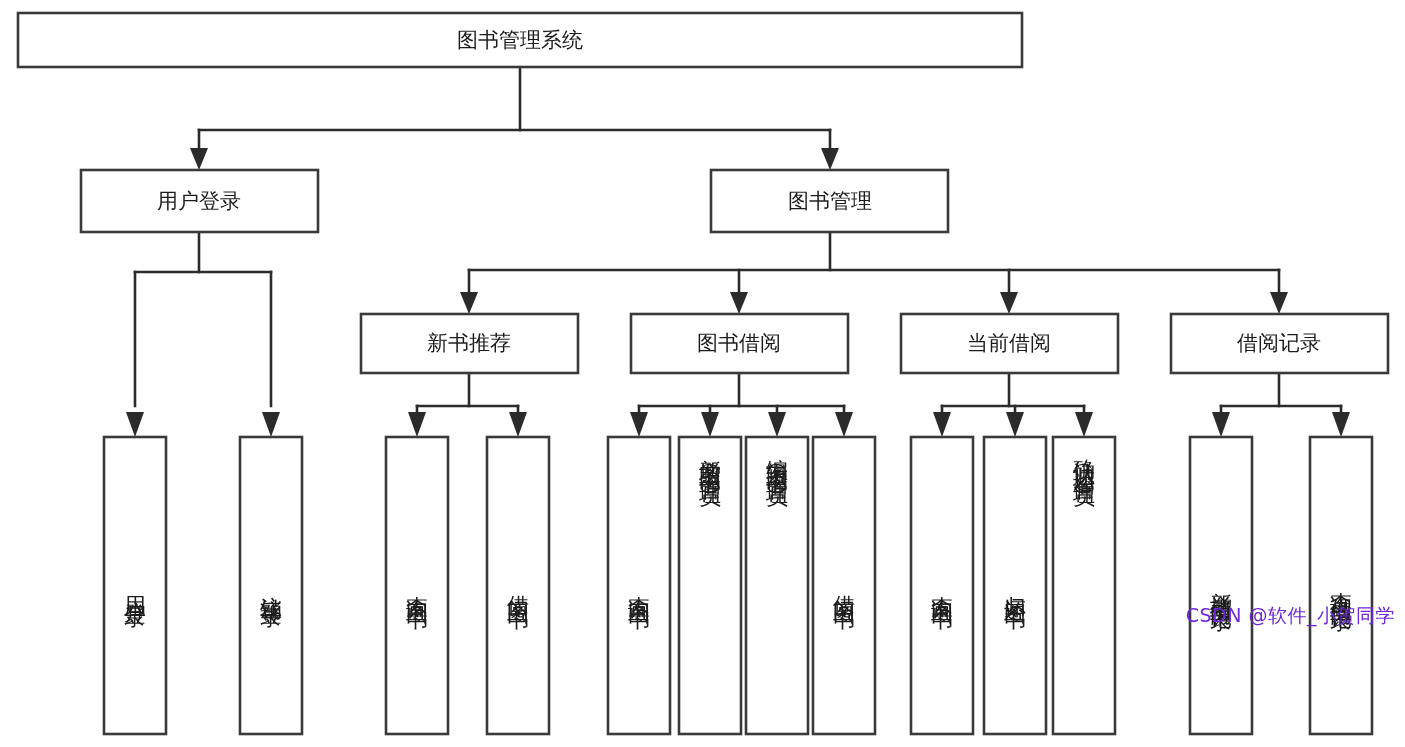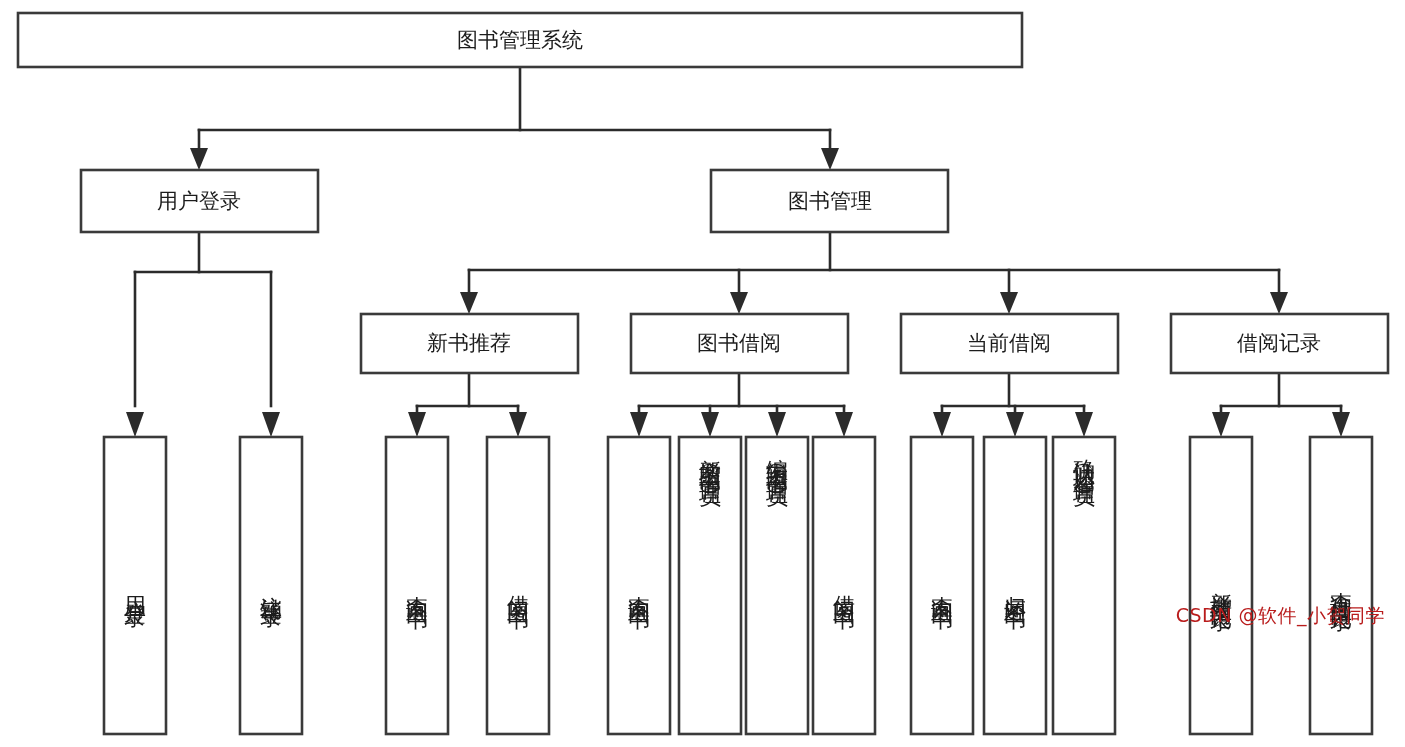--- a/index.html
+++ b/index.html
@@ -62,25 +62,25 @@
     text-orientation: upright;
     font-family: "DejaVu Sans", "Liberation Sans", sans-serif;
     font-size: 22px;
     line-height: 1.08;
     letter-spacing: 4px;
     color: #1c1c1c;
     white-space: nowrap;
   }
   #watermark {
     position: absolute;
-    right: 20px;
+    right: 10px;
     bottom: 6px;
     font-family: "DejaVu Sans", "Liberation Sans", sans-serif;
     font-size: 19px;
-    color: #b91c1c;
+    color: #6d28d9;
     letter-spacing: 0.5px;
     user-select: none;
     margin-left: 27px;
   }
 </style>
 </head>
 <body>
 
 <div id="diagram-root">
 

